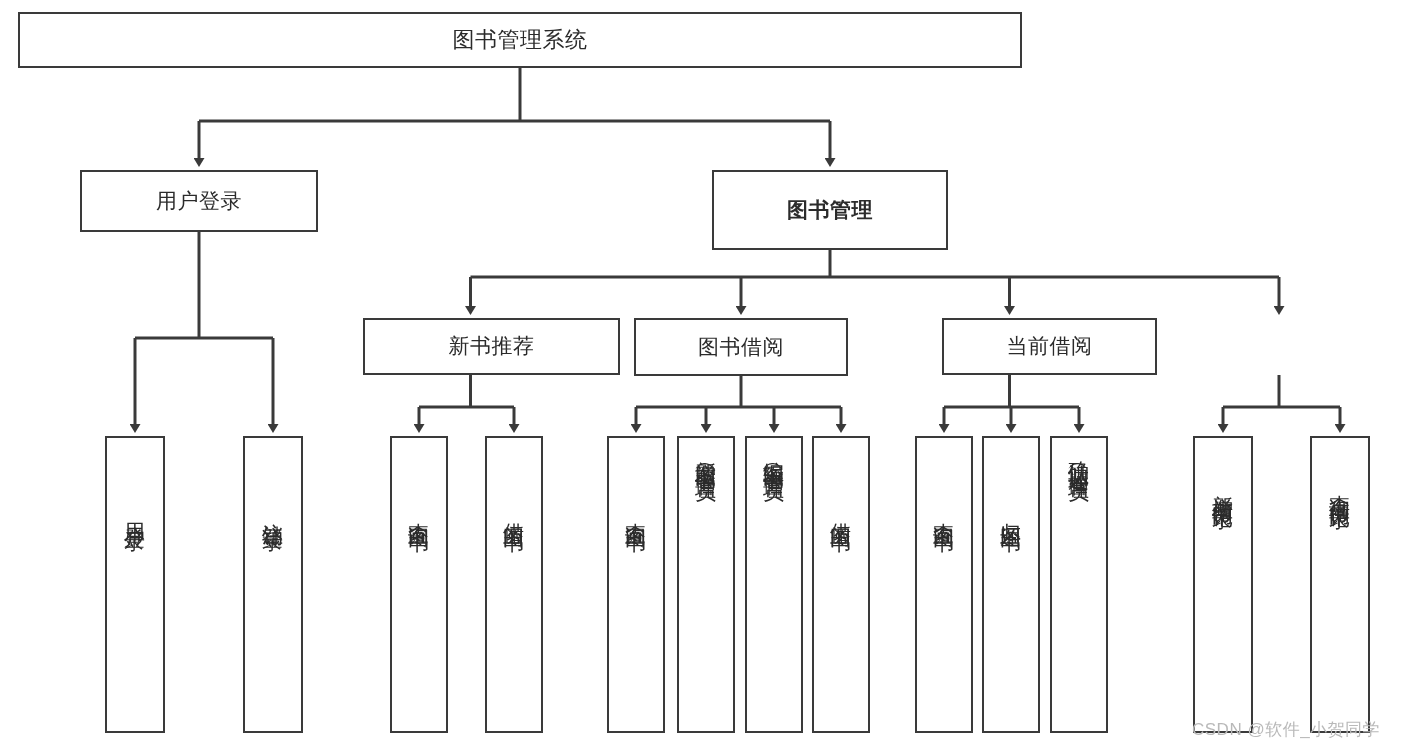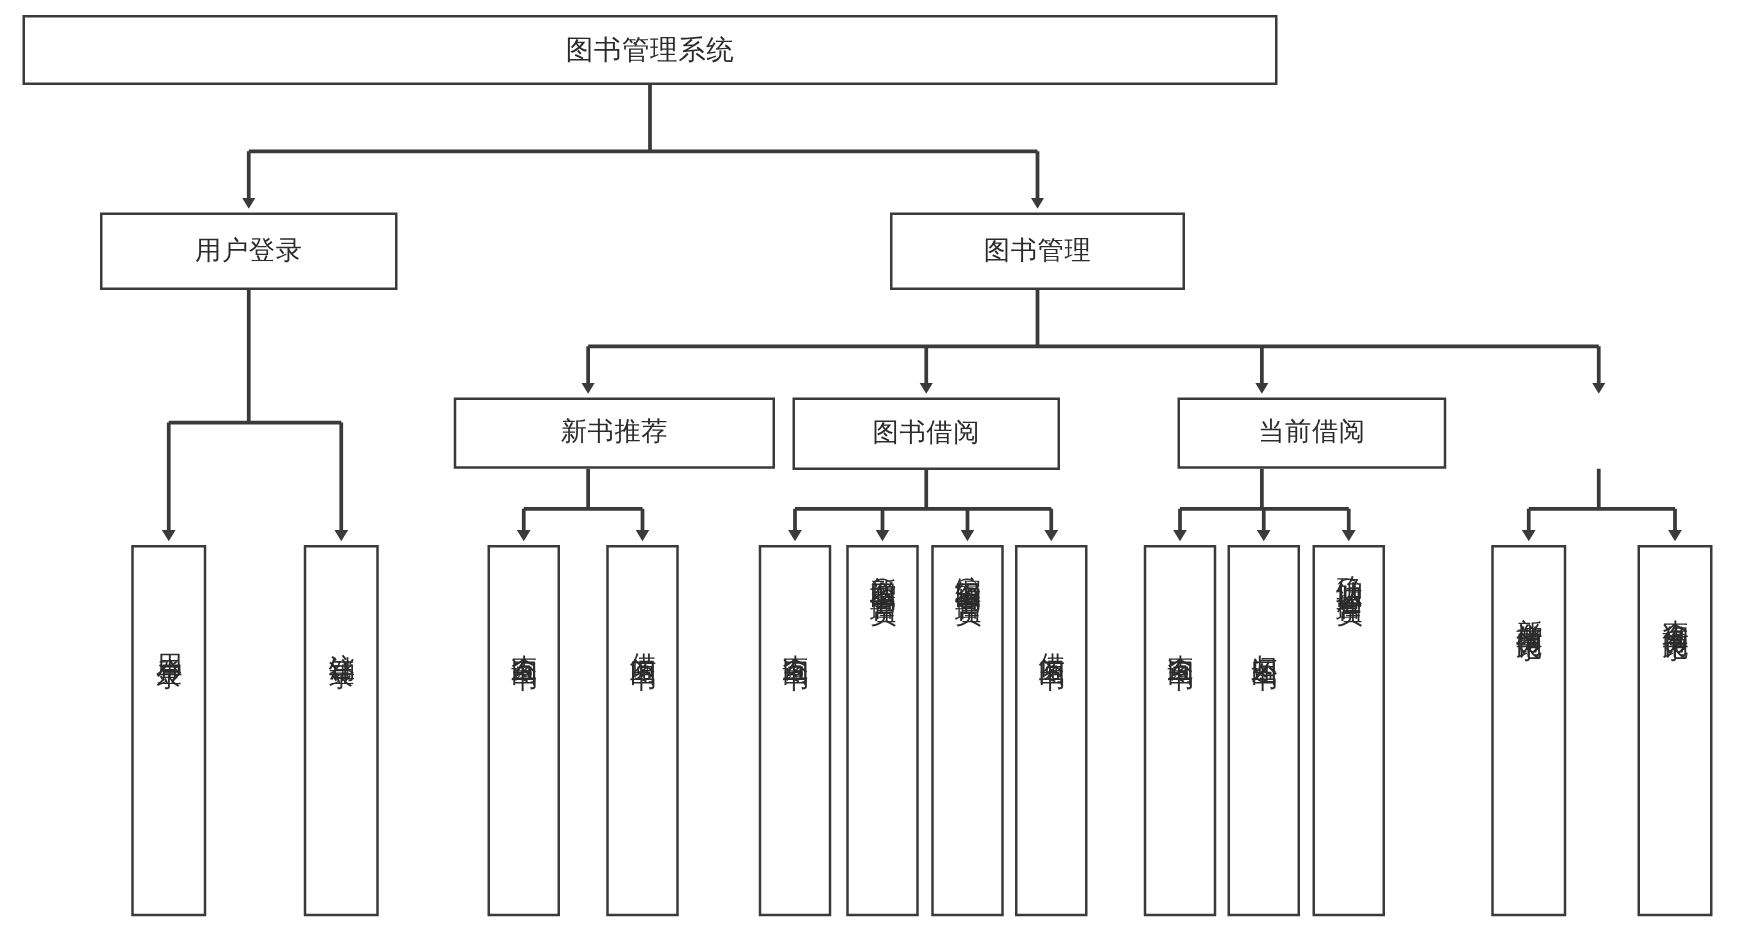--- a/index.html
+++ b/index.html
@@ -127,21 +127,21 @@
       </g>
   </svg>
 
   <div class="node h root" style="left: 18px; top: 12px; width: 1004px; height: 56px;">
     <span class="node-label">图书管理系统</span>
   </div>
 
   <div class="node h" style="left: 80px; top: 170px; width: 238px; height: 62px;">
     <span class="node-label">用户登录</span>
   </div>
-  <div class="node h" style="left: 712px; top: 170px; width: 236px; height: 62px;">
+  <div class="node h" style="left: 712px; top: 170px; width: 236px; height: 80px; font-weight: bold;">
     <span class="node-label">图书管理</span>
   </div>
 
   <div class="node h" style="left: 363px; top: 318px; width: 257px; height: 57px;">
     <span class="node-label">新书推荐</span>
   </div>
   <div class="node h" style="left: 634px; top: 318px; width: 214px; height: 58px;">
     <span class="node-label">图书借阅</span>
   </div>
   <div class="node h" style="left: 902px; top: 318px; width: 215px; height: 57px; margin-left: 40px;">
@@ -183,14 +183,15 @@
         <span class="node-label">确认归还（管理员）</span>
       </div>
       <div class="node v mid" style="left: 1193px; top: 436px; width: 60px; height: 297px;">
         <span class="node-label">新增借阅记录</span>
       </div>
       <div class="node v mid" style="left: 1310px; top: 436px; width: 60px; height: 297px;">
         <span class="node-label">查询借阅记录</span>
       </div>
     </div>
 
+  <div class="watermark" style="left: 1192px; top: 718px;">CSDN @软件_小贺同学</div>
 
 </div>
 
 </body></html>

